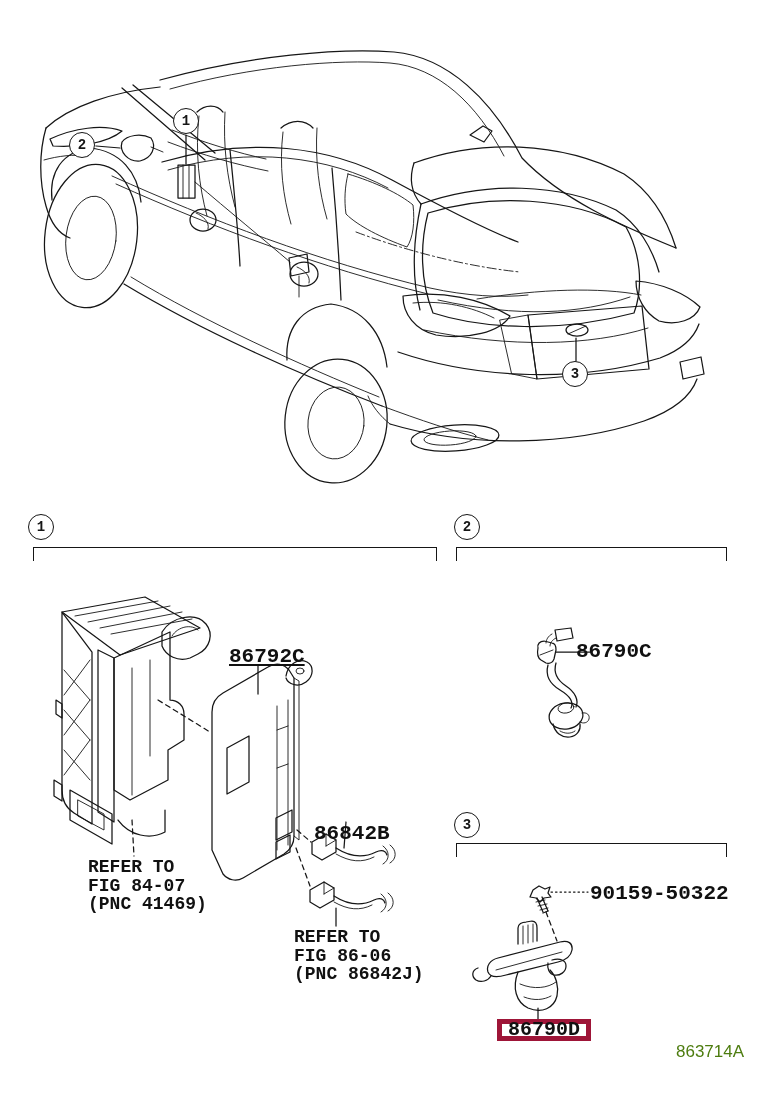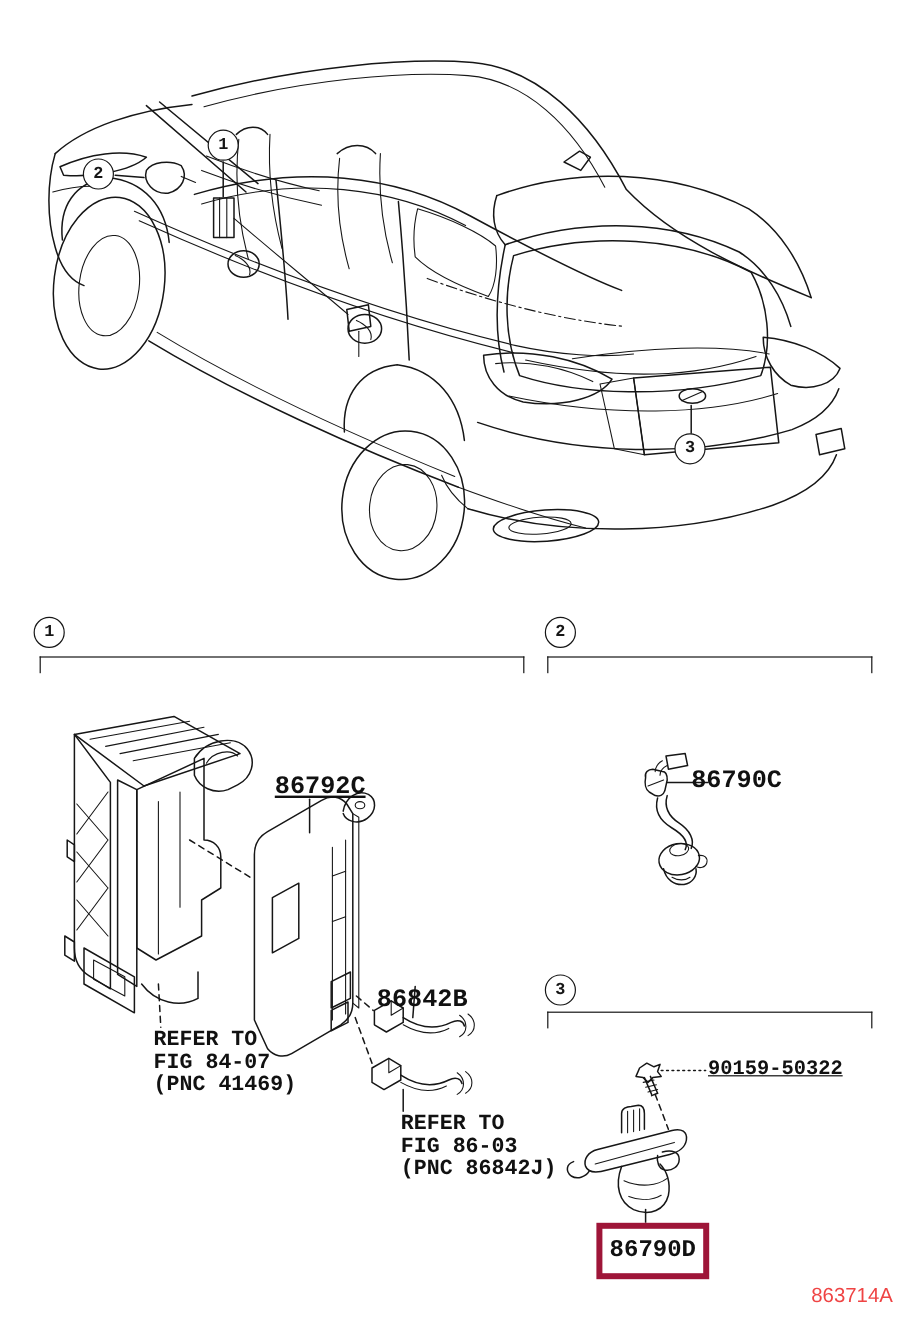--- a/index.html
+++ b/index.html
@@ -11,28 +11,28 @@
   #art .d1{stroke-dasharray:5 4;}
   #art .d2{stroke-dasharray:1.5 3;}
   #art .dd{stroke-dasharray:9 3 2 3;}
   .callout{position:absolute;width:24px;height:24px;border:1.5px solid #161616;border-radius:50%;
            background:#fff;display:flex;align-items:center;justify-content:center;
            font:700 14px/1 "Liberation Mono","DejaVu Sans Mono",monospace;color:#161616;}
   .bracket{position:absolute;height:13px;border-top:1.5px solid #161616;
            border-left:1.5px solid #161616;border-right:1.5px solid #161616;}
   .plabel{position:absolute;font:700 21px/1 "Liberation Mono","DejaVu Sans Mono",monospace;
           color:#111;white-space:pre;letter-spacing:0;}
-  .plabel.small{font-size:17px;text-decoration:underline;}
+  .plabel.small{font-size:21px;}
   .note{position:absolute;font:700 18px/18.5px "Liberation Mono","DejaVu Sans Mono",monospace;
-        color:#111;white-space:pre;margin-left:40px;}
-  .hlbox{position:absolute;left:497px;top:1019px;width:94px;height:47px;border:5px solid #9e1538;
+        color:#111;white-space:pre;}
+  .hlbox{position:absolute;left:497px;top:1019px;width:94px;height:22px;border:5px solid #9e1538;
          background:#fff;display:flex;align-items:center;justify-content:center;box-sizing:border-box;}
   .hlbox span{font:700 20px/1 "Liberation Mono","DejaVu Sans Mono",monospace;color:#111;}
-  .footer-code{position:absolute;left:676px;top:1070px;font:17px "Liberation Sans","DejaVu Sans",sans-serif;
-               color:#ef4444;}
+  .footer-code{position:absolute;left:676px;top:1042px;font:17px "Liberation Sans","DejaVu Sans",sans-serif;
+               color:#4d7c0f;}
 </style>
 </head>
 <body>
 
 <div id="stage">
 
   <svg id="art" width="760" height="1112" viewBox="0 0 760 1112">
 
     <g>
 
@@ -228,17 +228,17 @@
   <div class="plabel" style="left:576px;top:641px;">86790C</div>
   <div class="plabel" style="left:314px;top:801px;margin-top:22px;">86842B</div>
   <div class="plabel small" style="left:590px;top:883px;">90159-50322</div>
 
   <div class="hlbox" style="border-color: rgb(158, 21, 56);">
     <span>86790D</span>
   </div>
 
   <div class="note" style="left:88px;top:858px;"><span>REFER TO</span><br><span>FIG 84-07</span><br><span>(PNC 41469)</span></div>
 
-  <div class="note" style="left:294px;top:928px;"><span>REFER TO</span><br><span>FIG 86-03</span><br><span>(PNC 86842J)</span></div>
+  <div class="note" style="left:294px;top:928px;"><span>REFER TO</span><br><span>FIG 86-06</span><br><span>(PNC 86842J)</span></div>
 
   <div class="footer-code">863714A</div>
 
 </div>
 
 </body></html>

